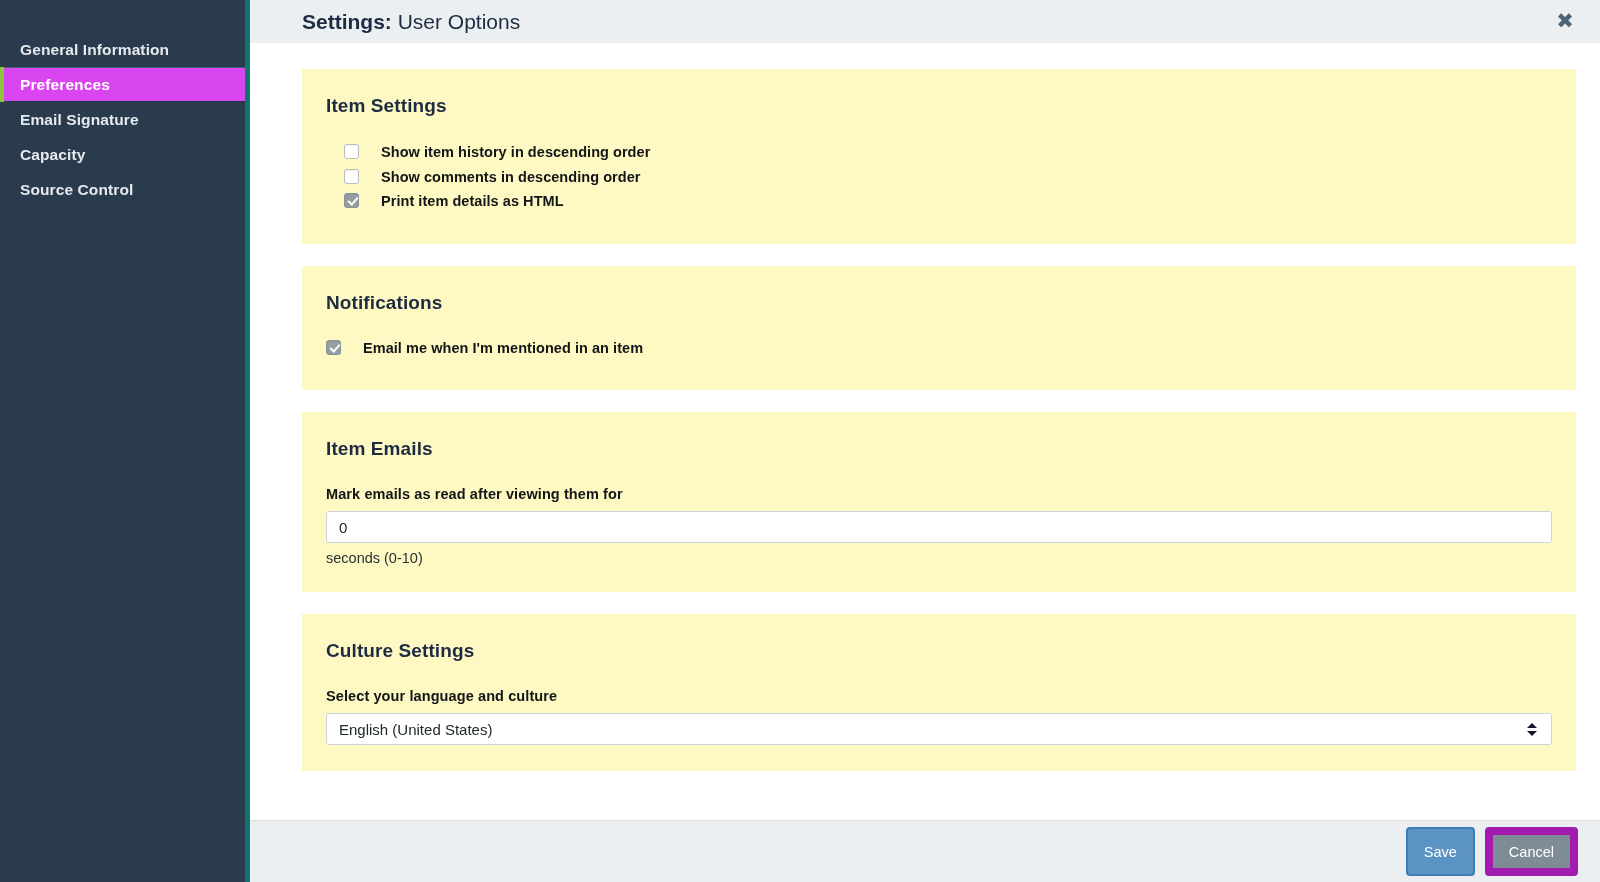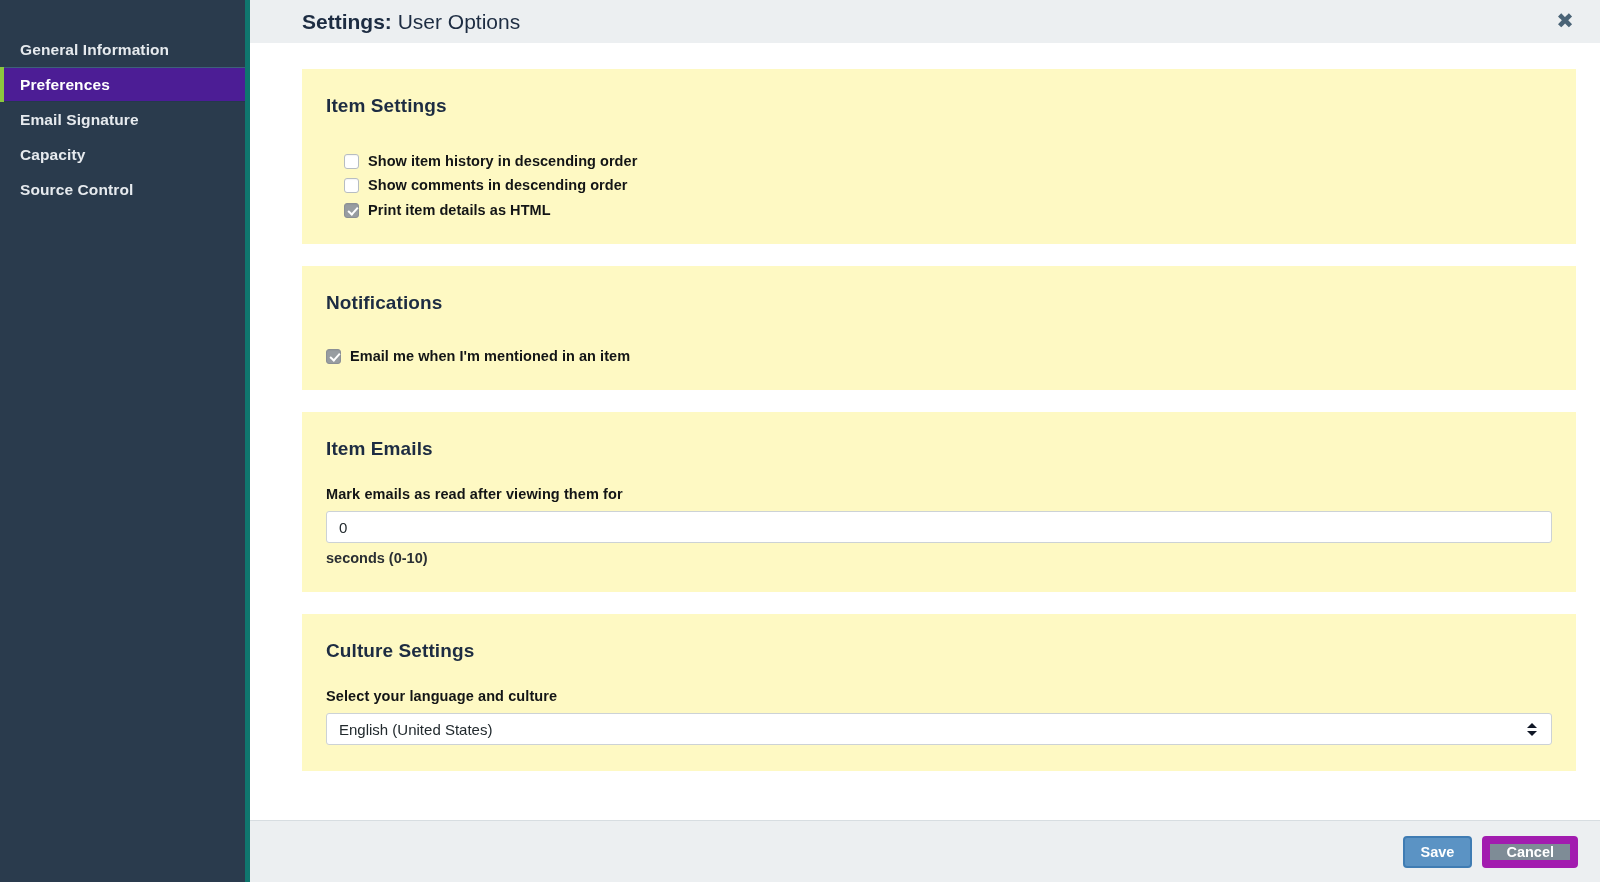--- a/index.html
+++ b/index.html
@@ -32,21 +32,21 @@
     align-items: center;
     padding-left: 20px;
     color: #e6eaee;
     font-size: 15.5px;
     font-weight: bold;
     letter-spacing: .1px;
     cursor: pointer;
     user-select: none;
   }
   .side-item.active {
-    background: #4c1d95;
+    background: #d946ef;
     color: #ffffff;
     border-top: 1px solid #3d6079;
     border-bottom: 1px solid #24394b;
   }
   .side-item.active::before {
     content: "";
     position: absolute;
     left: 0; top: -1px; bottom: -1px;
     width: 4px;
     background: #8cc63e;
@@ -157,30 +157,30 @@
     border-left: 5px solid transparent;
     border-right: 5px solid transparent;
   }
   .sel-arrows i.up   { border-bottom: 5px solid #101726; }
   .sel-arrows i.down { border-top: 5px solid #101726; }
 
   .hint {
     font-size: 14.5px;
     color: #2a2f33;
     margin-top: 7px;
-    font-weight: bold;
   }
 
   
   .cbrow {
     display: flex;
-    align-items: flex-end;
+    align-items: flex-start;
     height: 24.5px;
     cursor: pointer;
     user-select: none;
+    gap: 13px;
   }
   .cbrow + .cbrow { margin-top: 0px; }
   .cb {
     width: 15px; height: 15px;
     flex: 0 0 15px;
     border-radius: 3px;
     margin-right: 9px;
     position: relative;
     background: #ffffff;
     border: 1px solid #b7bdc2;
@@ -214,25 +214,25 @@
     background: #eceff1;
     border-top: 1px solid #d7dde1;
     display: flex;
     align-items: center;
     justify-content: flex-end;
     padding-right: 22px;
     gap: 10px;
   }
   .btn {
     min-width: 64px;
-    height: 32px;
+    height: 49px;
     padding: 0 16px;
     border-radius: 4px;
     font-size: 14.5px;
-    font-weight: bold;
+    font-weight: normal;
     color: #ffffff;
     display: flex; align-items: center; justify-content: center;
     cursor: pointer;
     user-select: none;
   }
   .btn.save   { background: #5b93c4; border: 2px solid #3f7cb3; }
   .btn.cancel { background: #7e8c96; border: 8px solid #a21caf; }
 </style>
 </head>
 <body>

